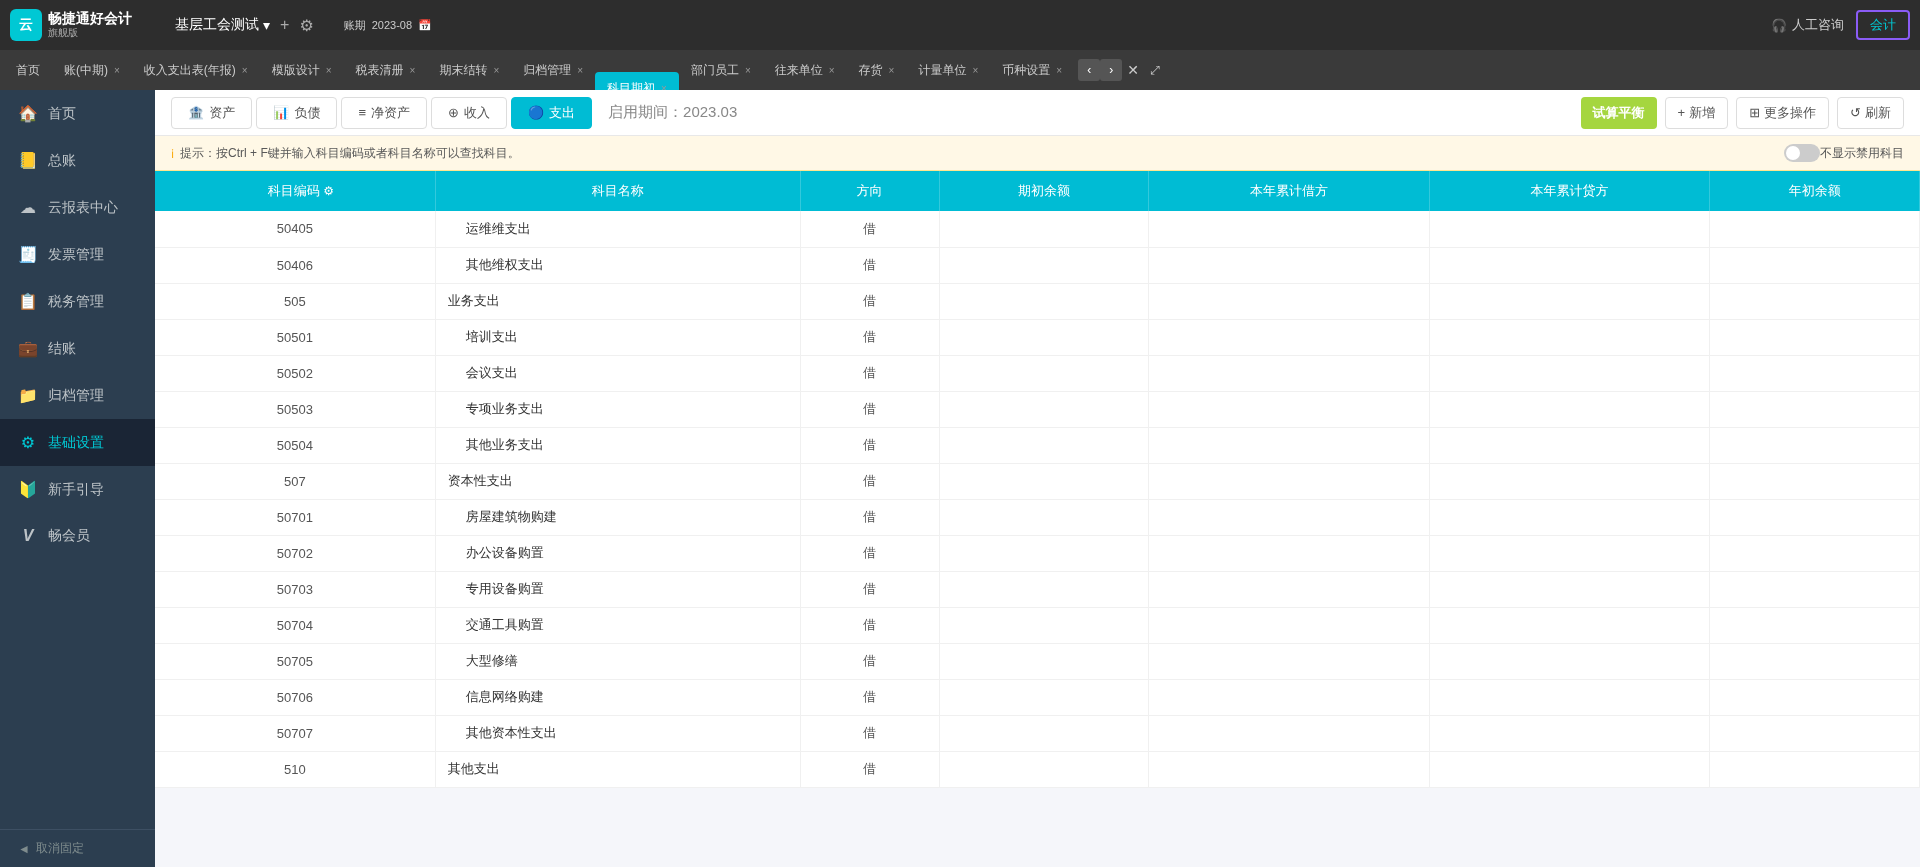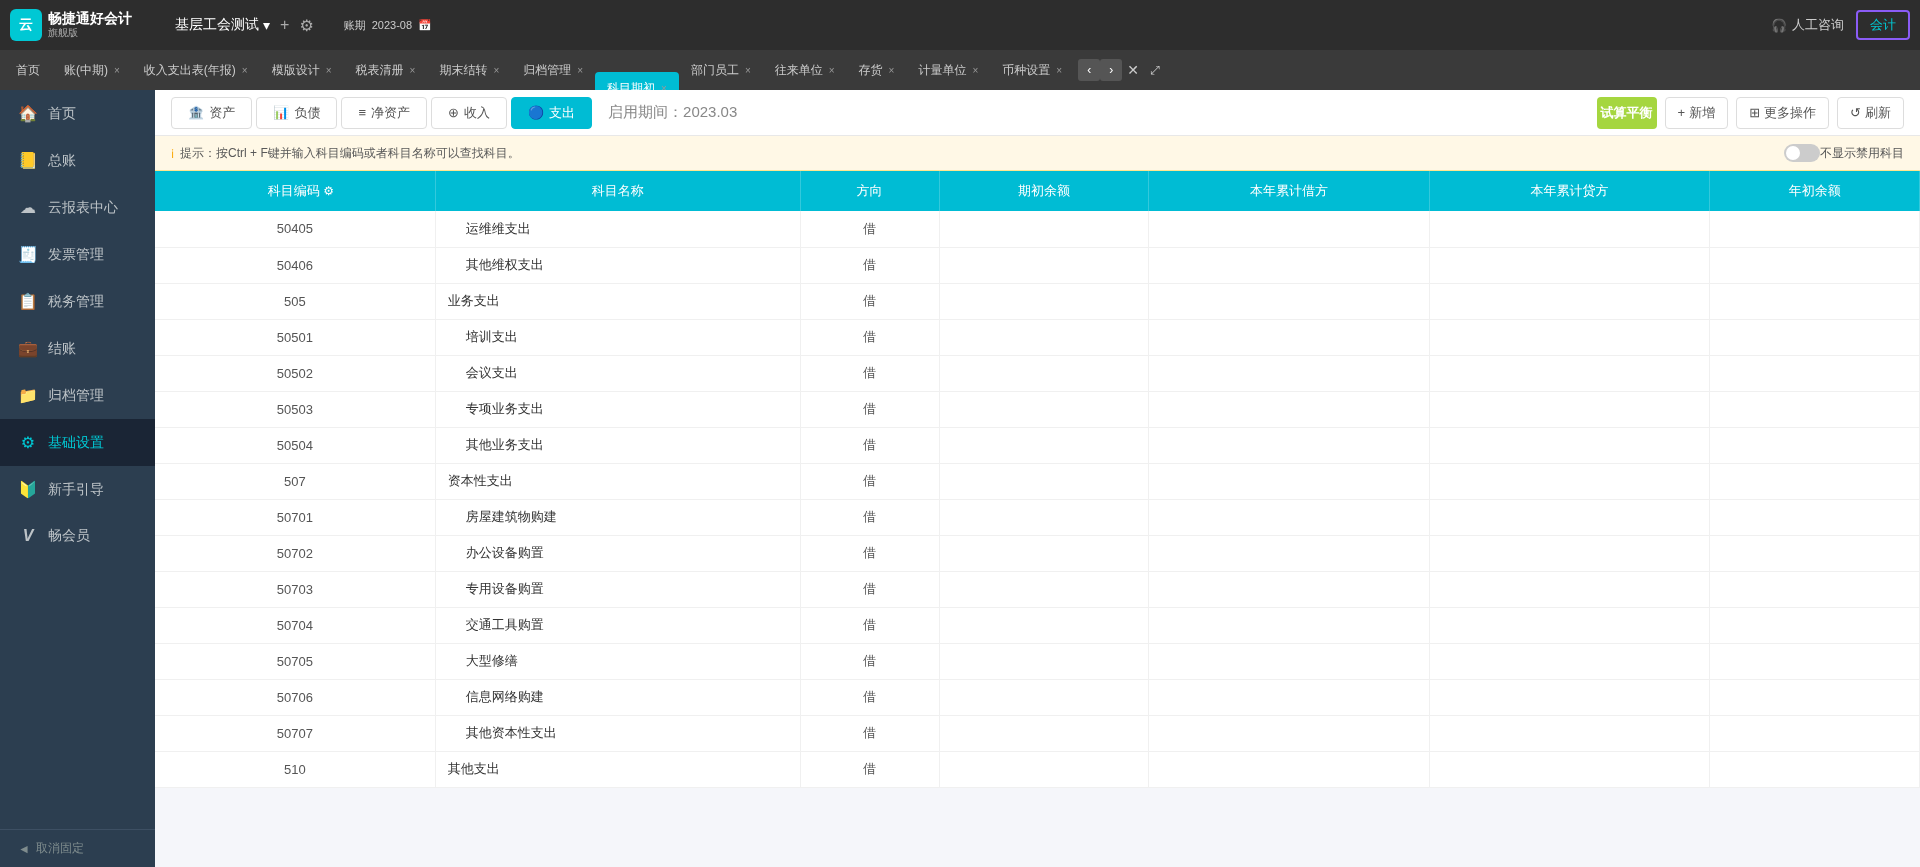--- a/index.html
+++ b/index.html
@@ -160,21 +160,21 @@
       background: #00bcd4;
       color: white;
       border-color: #00bcd4;
     }
     .period-label { color: #888; font-size: 15px; margin-left: 12px; }
     .toolbar-right { margin-left: auto; display: flex; align-items: center; gap: 8px; }
     .btn-balance {
       background: #a5d63f;
       color: white;
       border: none;
-      padding: 7px 4px;
+      padding: 7px 12px;
       border-radius: 4px;
       font-size: 13px;
       cursor: pointer;
       font-weight: bold;
     }
     .btn-add {
       background: transparent;
       border: 1px solid #ddd;
       padding: 6px 12px;
       border-radius: 4px;

